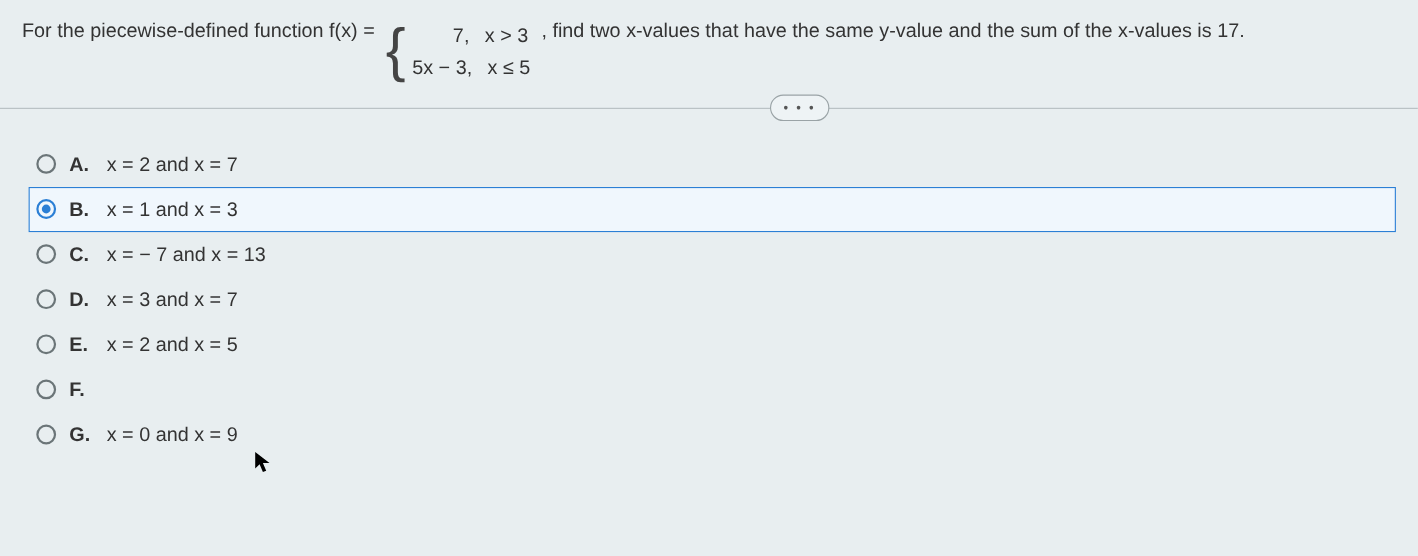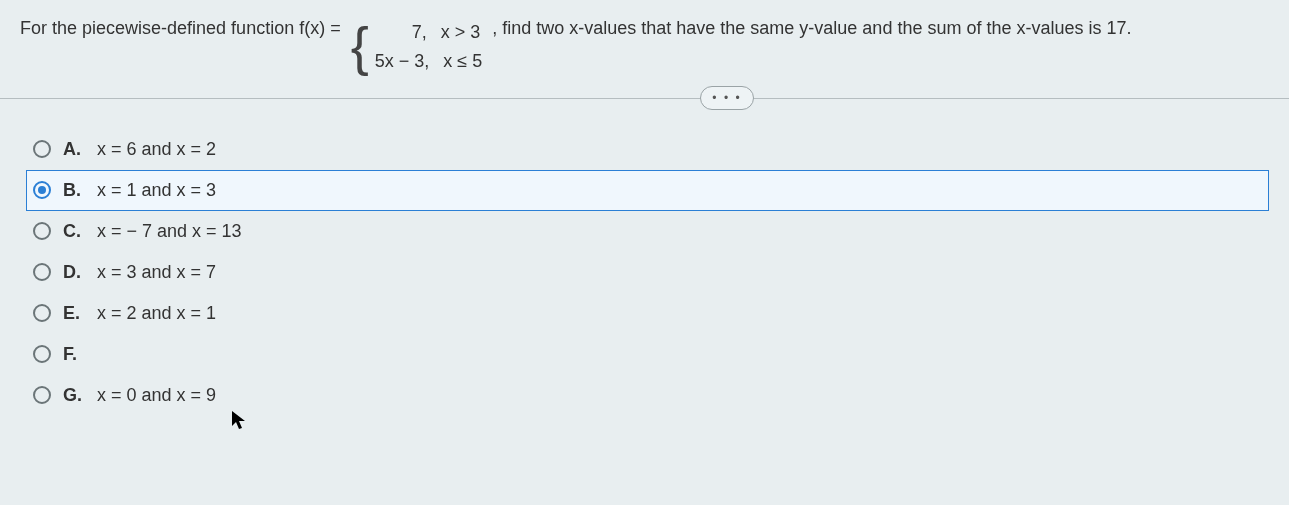--- a/index.html
+++ b/index.html
@@ -135,21 +135,21 @@
 <div class="ellipsis-wrap">
   <div class="ellipsis-btn">
     <span>• • •</span>
   </div>
 </div>
 
 <div class="options">
     <div class="option-row">
       <span class="radio"></span>
       <span class="opt-letter">A.</span>
-      <span>x = 6 and x = 2</span>
+      <span>x = 2 and x = 7</span>
     </div>
     <div class="option-row selected">
       <span class="radio">
         <span class="dot"></span>
       </span>
       <span class="opt-letter">B.</span>
       <span>x = 1 and x = 3</span>
     </div>
     <div class="option-row">
       <span class="radio"></span>
@@ -157,21 +157,21 @@
       <span>x = − 7 and x = 13</span>
     </div>
     <div class="option-row">
       <span class="radio"></span>
       <span class="opt-letter">D.</span>
       <span>x = 3 and x = 7</span>
     </div>
     <div class="option-row">
       <span class="radio"></span>
       <span class="opt-letter">E.</span>
-      <span>x = 2 and x = 1</span>
+      <span>x = 2 and x = 5</span>
     </div>
     <div class="option-row">
       <span class="radio"></span>
       <span class="opt-letter">F.</span>
     </div>
     <div class="option-row">
       <span class="radio"></span>
       <span class="opt-letter">G.</span>
       <span>x = 0 and x = 9</span>
     </div>

